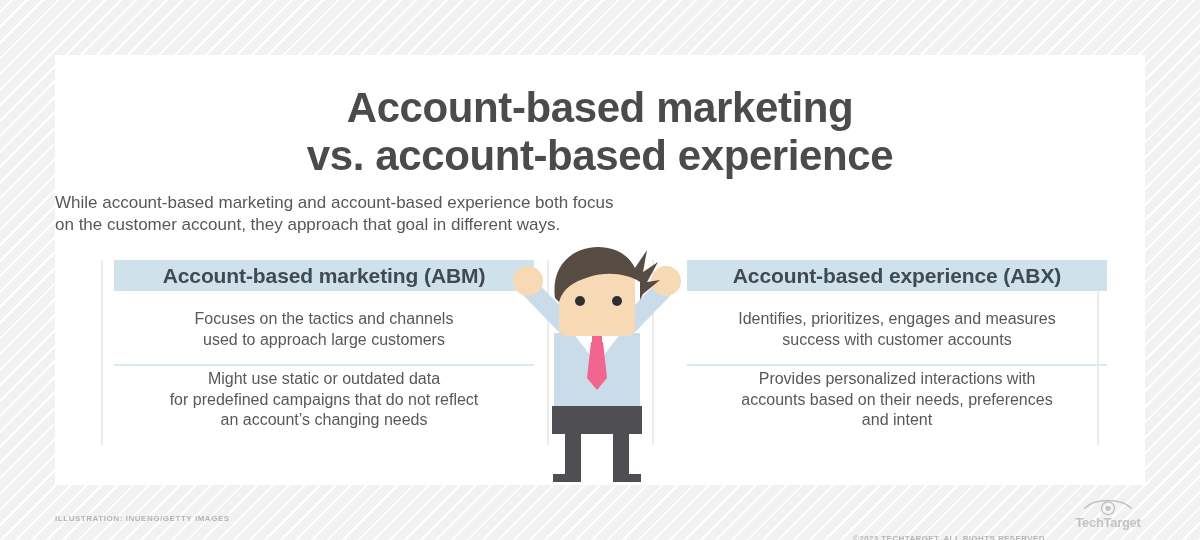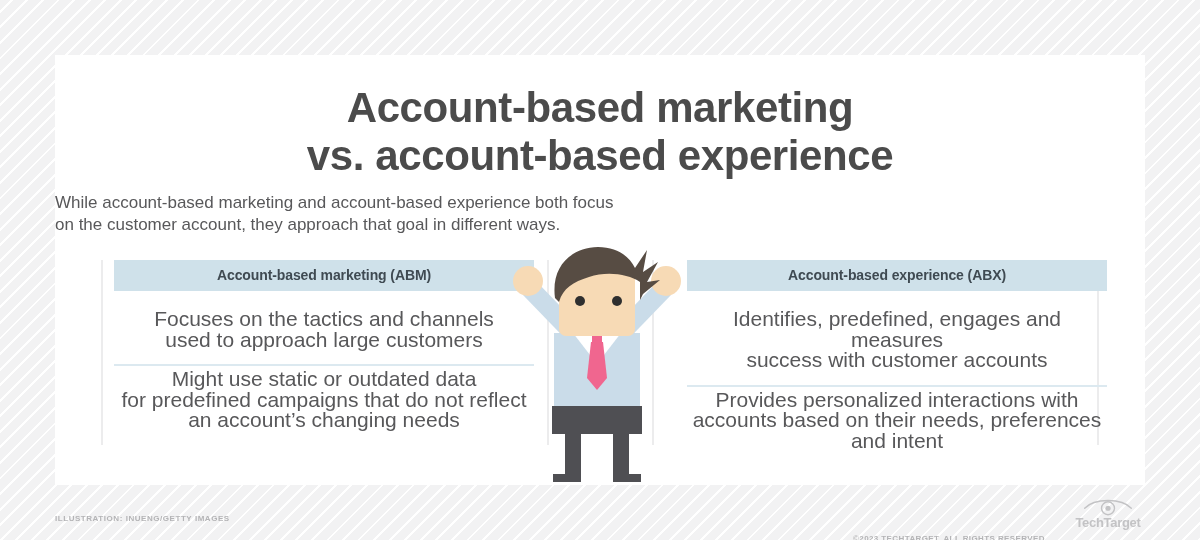--- a/index.html
+++ b/index.html
@@ -84,30 +84,30 @@
     position: absolute;
     top: 0;
     width: 420px;
   }
   .col.left  { left: 59px; }
   .col.right { left: 632px; }
 
   .col-head {
     background: #cfe1ea;
     color: #3f4a52;
-    font-size: 14px;
+    font-size: 21px;
     font-weight: bold;
     text-align: center;
     line-height: 31px;
     height: 31px;
     letter-spacing: -0.1px;
   }
   .col-body { text-align: center; }
   .point {
-    font-size: 21px;
+    font-size: 16px;
     line-height: 20.5px;
     color: #58585a;
     padding: 0 2px;
   }
   .point span { display: block; }
   .point.p1 { padding-top: 18px; padding-bottom: 14px; }
   .point.p2 { padding-top: 3px; }
   .hrule {
     height: 2px;
     background: #dce9f0;
@@ -198,21 +198,21 @@
             <span>for predefined campaigns that do not reflect</span>
             <span>an account’s changing needs</span>
           </div>
         </div>
       </div>
 
       <div class="col right">
         <div class="col-head">Account-based experience (ABX)</div>
         <div class="col-body">
           <div class="point p1">
-            <span>Identifies, predefined, engages and measures</span>
+            <span>Identifies, prioritizes, engages and measures</span>
             <span>success with customer accounts</span>
           </div>
           <div class="hrule"></div>
           <div class="point p2">
             <span>Provides personalized interactions with</span>
             <span>accounts based on their needs, preferences</span>
             <span>and intent</span>
           </div>
         </div>
       </div>

